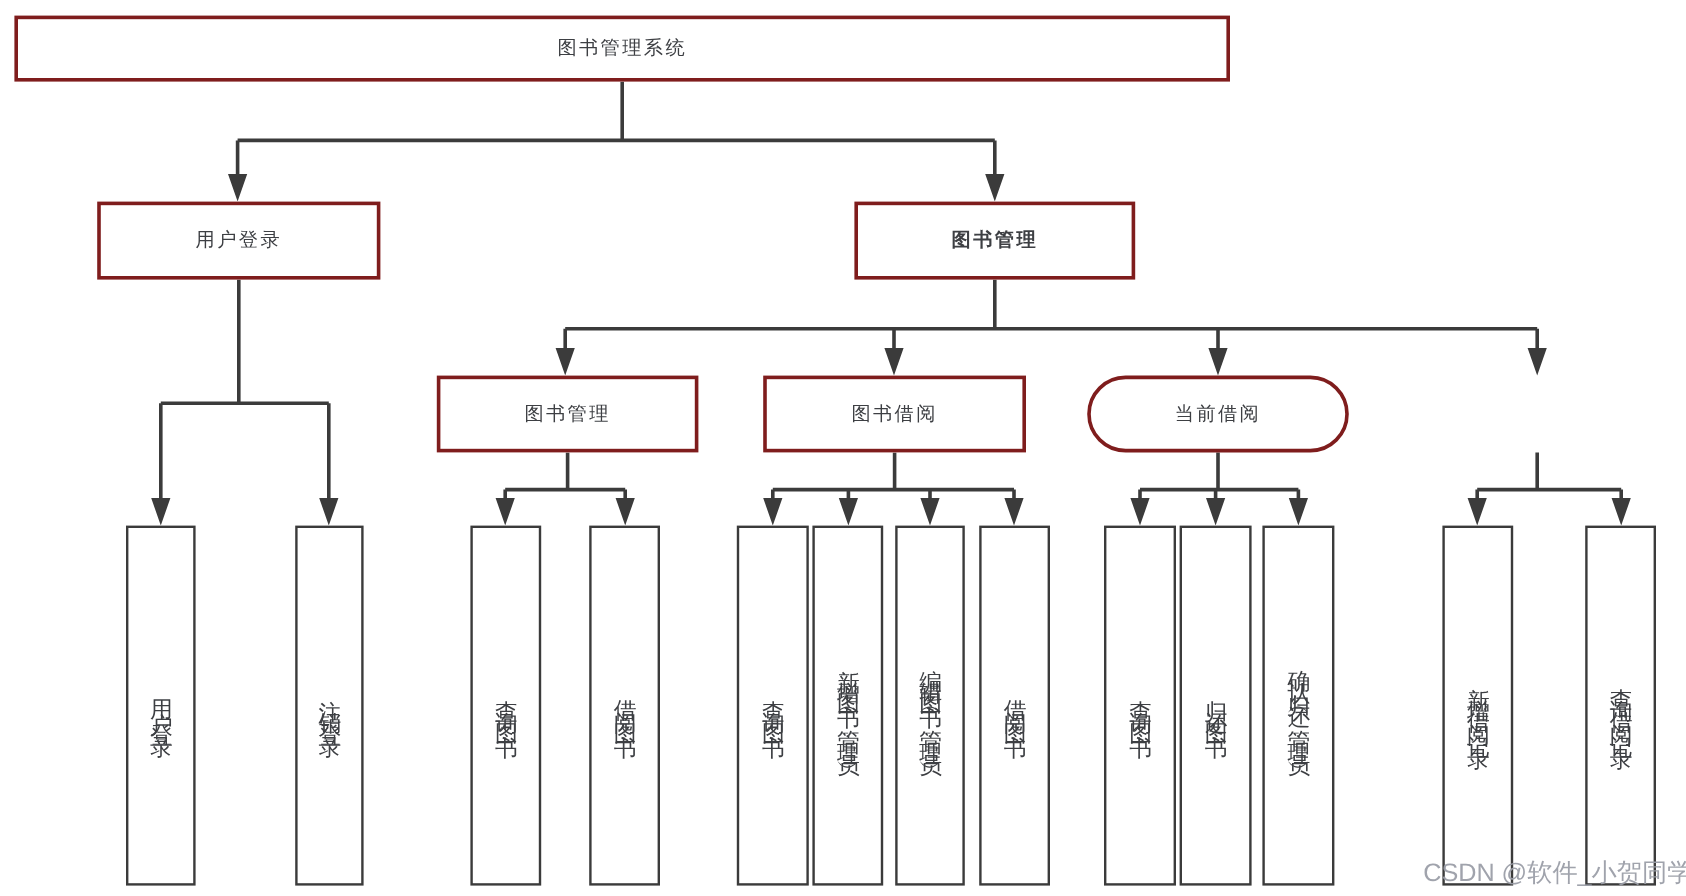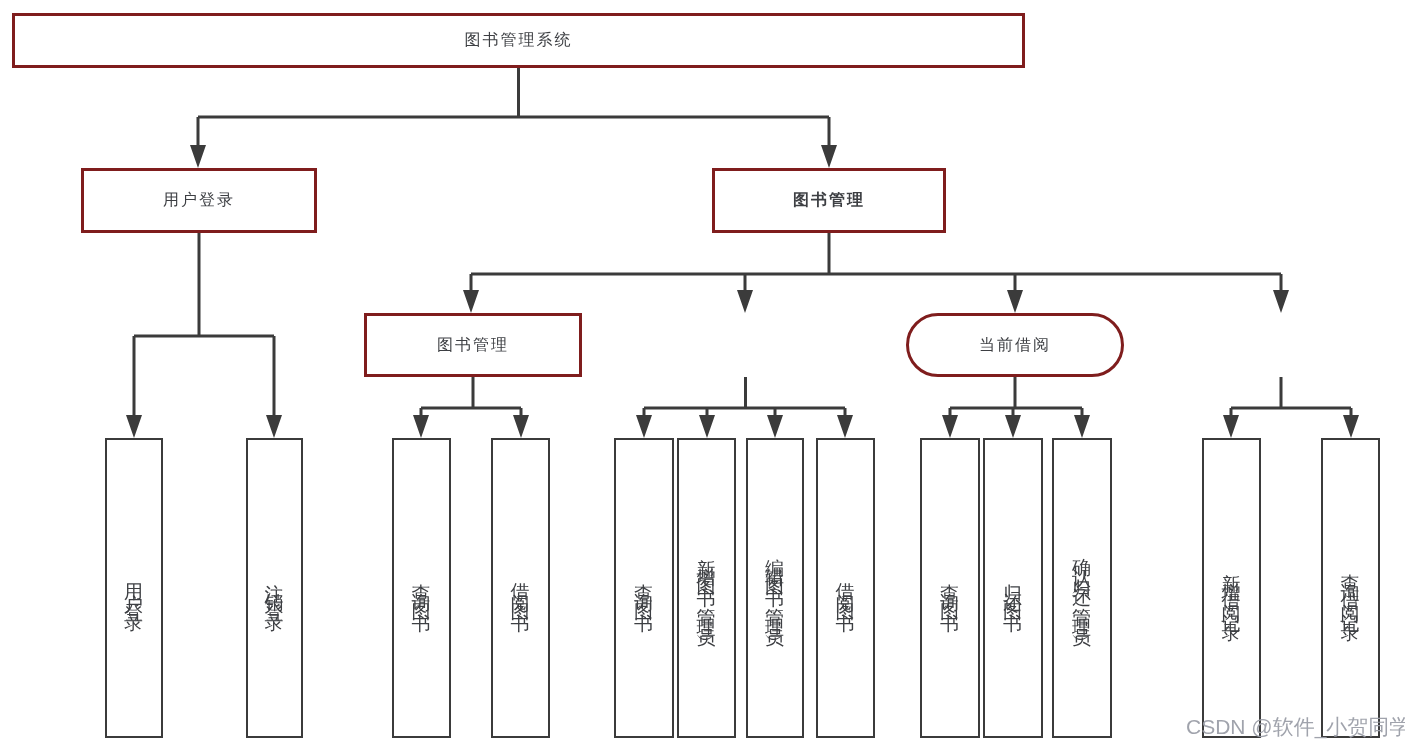--- a/index.html
+++ b/index.html
@@ -123,20 +123,21 @@
              M1223 415 L1239 415 L1231 438 Z
              M1343 415 L1359 415 L1351 438 Z"></path>
   </svg>
 
   <div class="node hnode root">图书管理系统</div>
 
   <div class="node hnode" style="left:81px; top:168px; width:236px; height:65px;">用户登录</div>
   <div class="node hnode" style="left:712px; top:168px; width:234px; height:65px;font-weight:bold;">图书管理</div>
 
   <div class="node hnode" style="left:364px; top:313px; width:218px; height:64px;">图书管理</div>
+  <div class="node hnode" style="left:636px; top:313px; width:219px; height:64px;">图书借阅</div>
   <div class="node hnode" style="left:906px; top:313px; width:218px; height:64px;border-radius:32px;">当前借阅</div>
 
   <div class="node leaf" style="left:105px; width:58px;">
     <span class="vtext">用户登录</span>
   </div>
   <div class="node leaf" style="left:246px; width:57px;">
     <span class="vtext">注销登录</span>
   </div>
   <div class="node leaf" style="left:392px; width:59px;">
     <span class="vtext">查询图书</span>

